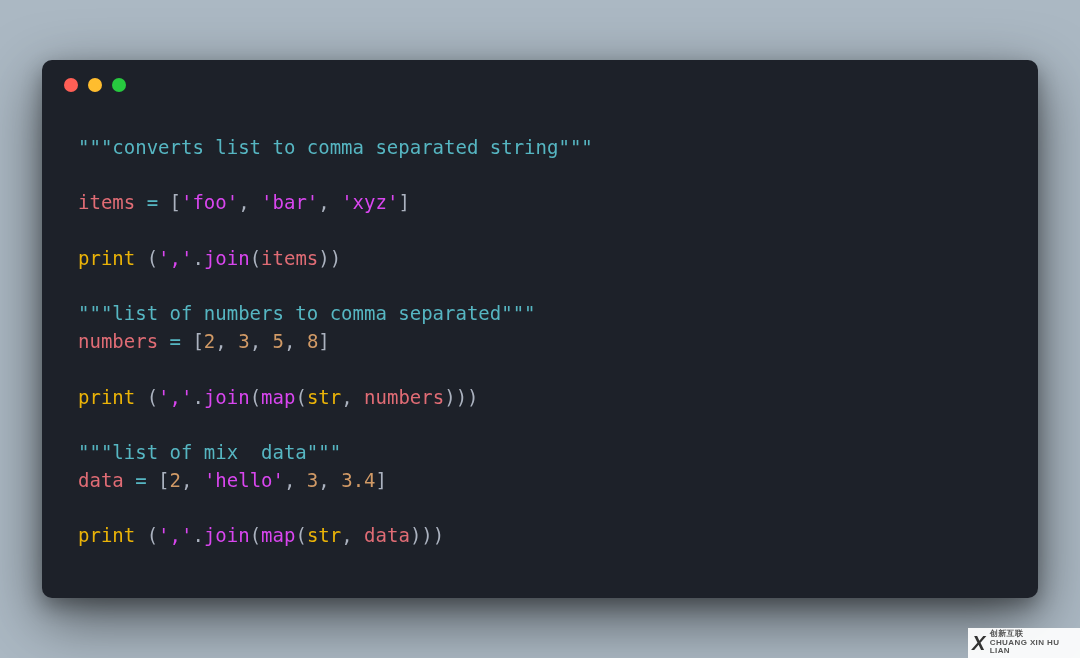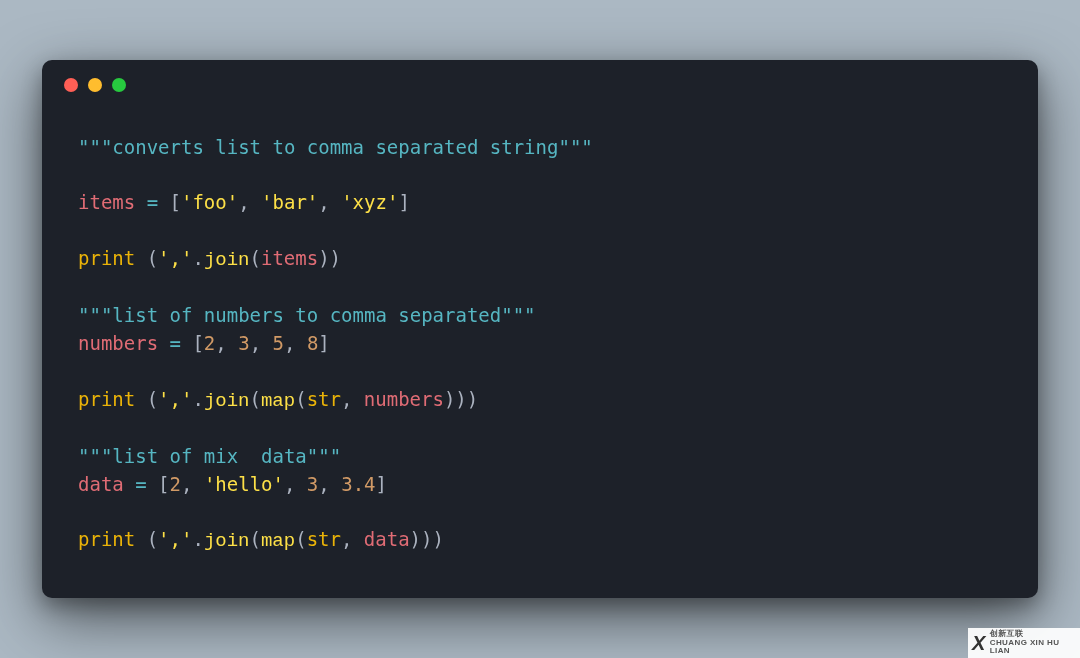--- a/index.html
+++ b/index.html
@@ -32,26 +32,26 @@
   .red { background:#ff5f56; }
   .yellow { background:#ffbd2e; }
   .green { background:#27c93f; }
   .code {
     padding: 24px 36px 24px 36px;
     font-size: 19px;
     line-height: 1.46;
     white-space: pre;
     color:#abb2bf;
   }
-  .str   { color:#fde047; }  
+  .str   { color:#d946ef; }  
   .doc   { color:#56b6c2; }  
   .id    { color:#e06c75; }  
   .op    { color:#56b6c2; }  
   .punc  { color:#abb2bf; }  
-  .fn    { color:#fde047;font-family:Liberation Mono, monospace; }  
+  .fn    { color:#d946ef; }  
   .num   { color:#d19a66; }  
   .call  { color:#eab308; }
 
   .watermark {
     position: absolute;
     right: 0;
     bottom: 0;
     width: 112px;
     height: 30px;
     background: rgba(255,255,255,0.92);

